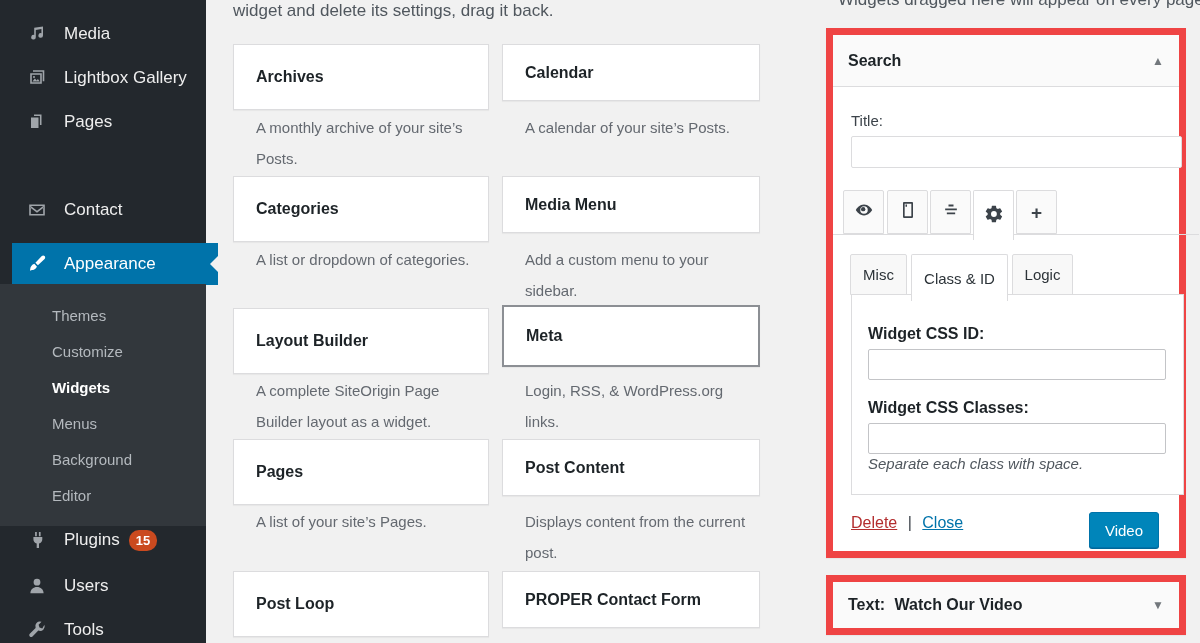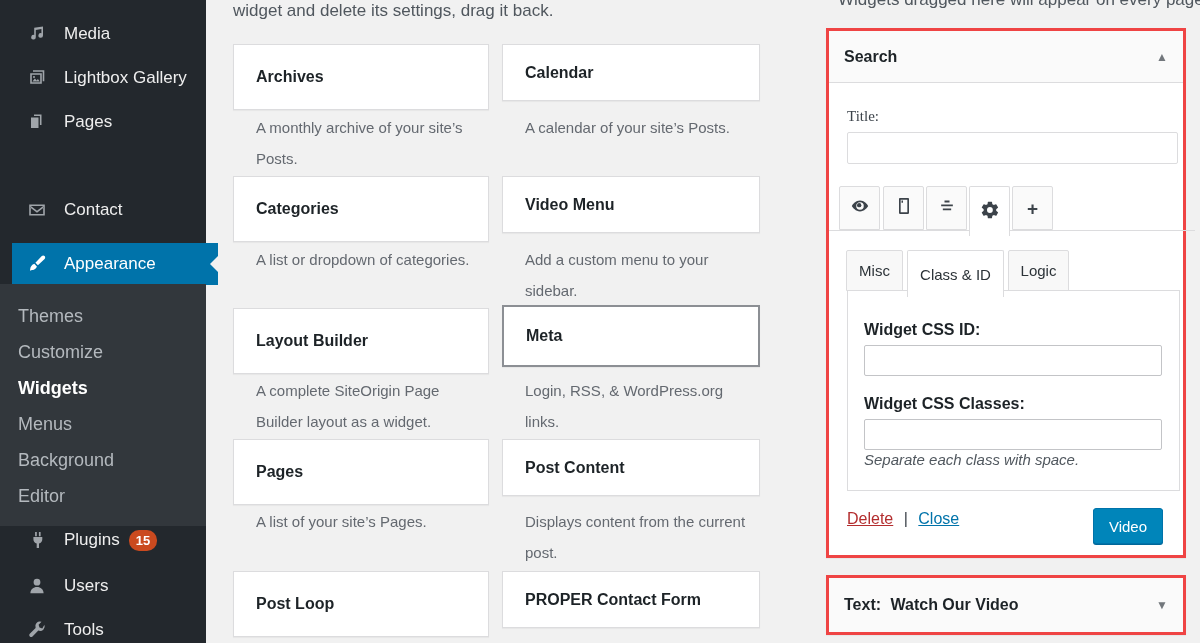--- a/index.html
+++ b/index.html
@@ -11,43 +11,43 @@
   
   #sidebar{position:absolute;left:0;top:0;width:206px;height:643px;background:#23282d;}
   .menu-item{position:absolute;left:0;width:206px;height:44px;display:flex;align-items:center;color:#eeeeee;font-size:17px;cursor:pointer;margin-left:12px;}
   .mi-icon{width:22px;height:22px;margin:0 16px 0 14px;color:#a0a5aa;display:flex;align-items:center;justify-content:center;flex:none;}
   .mi-icon svg{width:20px;height:20px;fill:currentColor;}
   .menu-item.active{background:#0073aa;color:#fff;}
   .menu-item.active .mi-icon{color:#fff;}
   .menu-item.active:after{content:"";position:absolute;right:0;top:50%;margin-top:-8px;border:8px solid transparent;border-right-color:#f1f1f1;}
   .badge{display:inline-block;margin-left:9px;background:#ca4a1f;color:#fff;font-size:13px;font-weight:700;line-height:1;padding:4px 7px;border-radius:10px;}
   #submenu{position:absolute;left:0;top:284px;width:206px;background:#32373c;padding:14px 0 12px;}
-  .sub-item{display:block;height:36px;line-height:36px;padding-left:18px;font-size:18px;color:#b4b9be;cursor:pointer;}
+  .sub-item{display:block;height:36px;line-height:36px;padding-left:52px;font-size:15px;color:#b4b9be;cursor:pointer;}
   .sub-item.current{color:#fff;font-weight:700;}
   
   #main{position:absolute;left:206px;top:0;width:994px;height:643px;}
   .intro{position:absolute;left:27px;top:1px;font-size:17px;color:#50575e;white-space:nowrap;}
   .wcard{position:absolute;background:#fff;border:1px solid #dcdcde;box-shadow:0 1px 1px rgba(0,0,0,.04);display:flex;align-items:center;box-sizing:border-box;cursor:move;}
   .wcard .wtitle{padding-left:22px;font-size:16px;font-weight:600;color:#1d2327;}
   .wcard.hilite{border:2px solid #8c8f94;}
   .col1{left:27px;width:256px;height:66px;}
   .col2{left:296px;width:258px;height:57px;}
   .desc{position:absolute;font-size:15px;line-height:31px;color:#646970;width:228px;}
   .d1{left:50px;}
   .d2{left:319px;}
   
   .hint{position:absolute;left:838px;top:-10px;font-size:17px;color:#50575e;white-space:nowrap;}
-  .wbox{position:absolute;left:826px;width:360px;background:#fff;border:3px solid #ef4444;box-shadow:0 1px 1px rgba(0,0,0,.04);box-sizing:border-box;}
+  .wbox{position:absolute;left:826px;width:360px;background:#fff;border:7px solid #ef4444;box-shadow:0 1px 1px rgba(0,0,0,.04);box-sizing:border-box;}
   #search-widget{top:28px;height:530px;}
   .wbox-header{height:51px;border-bottom:1px solid #dcdcde;background:#fafafa;display:flex;align-items:center;padding:0 15px;}
   .wbox-title{font-size:16px;font-weight:600;color:#1d2327;}
   .wbox-title .tprefix{font-weight:700;}
   .wbox-title .trest{font-weight:700;margin-left:5px;}
   .collapse{margin-left:auto;font-size:12px;color:#72777c;cursor:pointer;}
-  .fld-label{position:absolute;left:18px;font-size:15px;color:#3c434a;font-family:Liberation Serif, serif;}
+  .fld-label{position:absolute;left:18px;font-size:15px;color:#3c434a;}
   .txt-input{position:absolute;box-sizing:border-box;height:32px;border:1px solid #dcdcde;background:#fff;border-radius:2px;padding:0 8px;font-size:15px;font-family:"Liberation Sans",sans-serif;color:#2c3338;}
   #so-title-input{left:18px;top:101px;width:331px;}
   .icontabs{position:absolute;left:0;top:155px;width:366px;height:44px;border-bottom:1px solid #dcdcde;}
   .itab{position:absolute;top:0;width:41px;height:44px;box-sizing:border-box;border:1px solid #dcdcde;border-radius:2px 2px 0 0;background:#fafafa;display:flex;align-items:center;justify-content:center;color:#3c434a;cursor:pointer;}
   .itab svg{width:20px;height:20px;fill:currentColor;}
   .itab.active{height:50px;background:#fff;border-bottom:0;z-index:2;}
   .itab .plus{font-size:19px;font-weight:700;line-height:1;}
   .subtabs{position:absolute;left:0;top:219px;width:366px;height:41px;}
   .stab{position:absolute;top:0;height:41px;box-sizing:border-box;border:1px solid #dcdcde;border-radius:2px 2px 0 0;background:#f8f8f8;display:flex;align-items:center;justify-content:center;font-size:15px;color:#2c3338;cursor:pointer;}
   .stab.active{height:47px;background:#fff;border-bottom:0;z-index:3;}
@@ -163,21 +163,21 @@
     <span class="wtitle">Calendar</span>
   </div>
   <div class="desc d2" style="top:112px">A calendar of your site’s Posts.</div>
 
   <div class="wcard col1" style="top:176px">
     <span class="wtitle">Categories</span>
   </div>
   <div class="desc d1" style="top:244px">A list or dropdown of categories.</div>
 
   <div class="wcard col2" style="top:176px">
-    <span class="wtitle">Video Menu</span>
+    <span class="wtitle">Media Menu</span>
   </div>
   <div class="desc d2" style="top:244px">Add a custom menu to your sidebar.</div>
 
   <div class="wcard col1" style="top:308px">
     <span class="wtitle">Layout Builder</span>
   </div>
   <div class="desc d1" style="top:375px">A complete SiteOrigin Page Builder layout as a widget.</div>
 
   <div class="wcard col2 hilite" style="top:305px;height:62px">
     <span class="wtitle">Meta</span>

